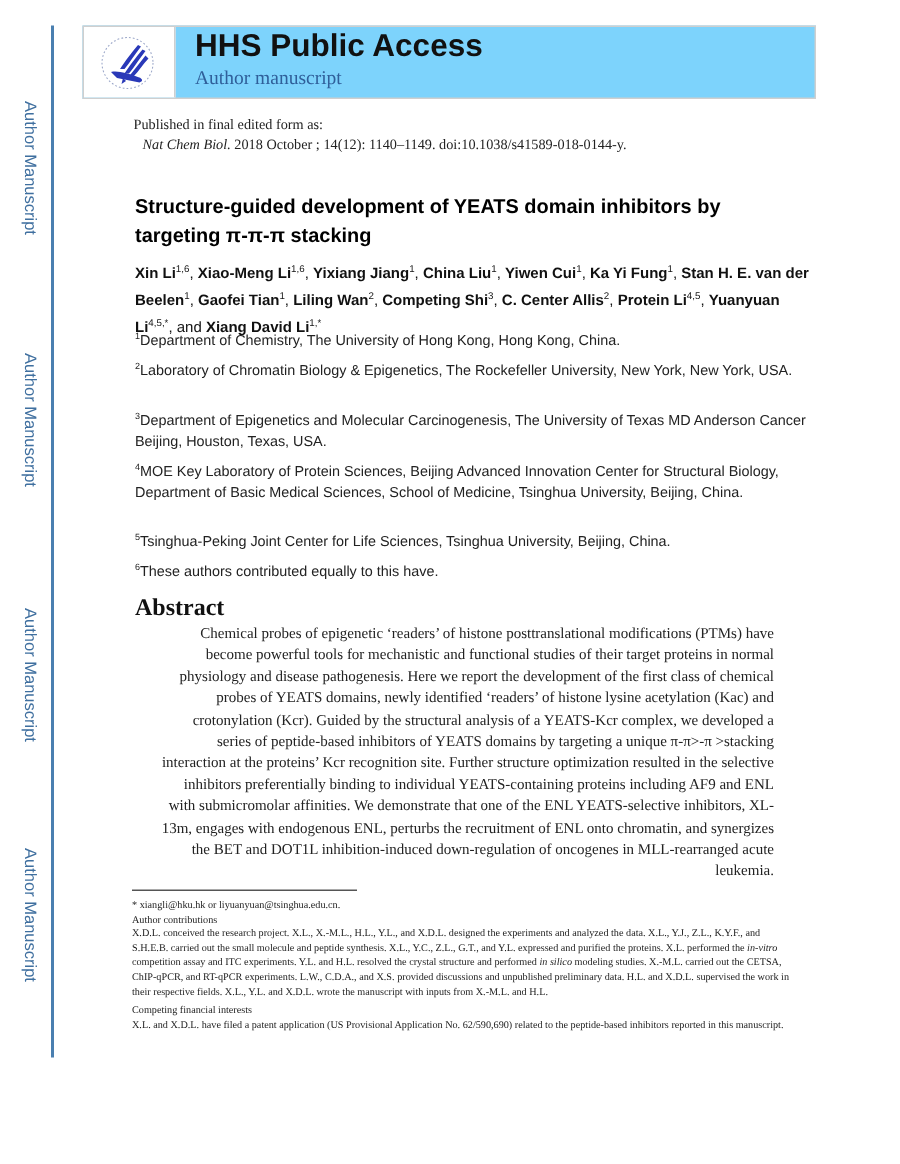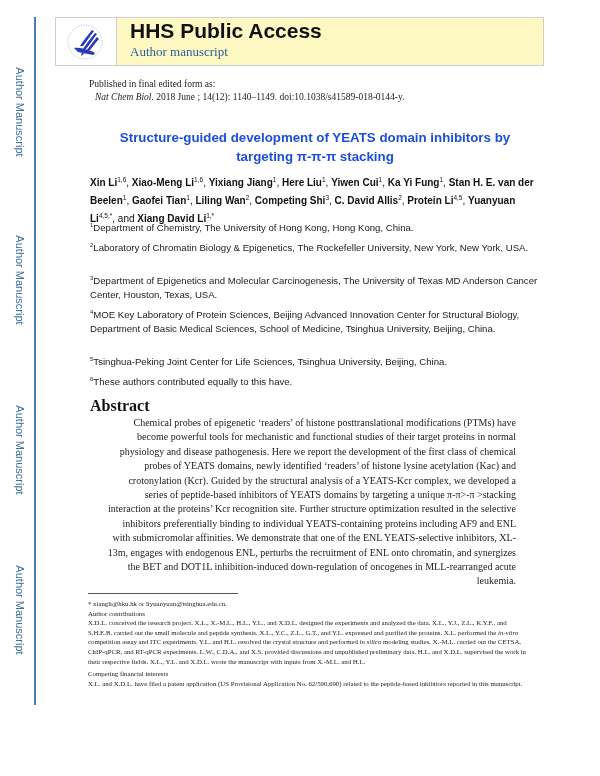--- a/index.html
+++ b/index.html
@@ -1,27 +1,27 @@
 <!DOCTYPE html>
 <html><head>
 <meta charset="utf-8">
 <style>
   html, body { margin:0; padding:0; }
   body { width:600px; height:776px; background:#ffffff; position:relative; overflow:hidden; font-family:"Liberation Serif", serif; color:#222; }
   .sidebar-line { position:absolute; left:34px; top:17px; width:2px; height:688px; background:#4a7fb0; }
   .side-label { position:absolute; left:10px; width:20px; height:100px; display:flex; align-items:center; justify-content:center; }
   .side-label span { display:block; transform:rotate(90deg); white-space:nowrap; font-family:"Liberation Sans", sans-serif; font-size:11px; color:#3f6f9f; }
-  .header-box { position:absolute; left:55px; top:17px; width:487px; height:47px; border:1px solid #cfcfcf; background:#fef9c3; }
+  .header-box { position:absolute; left:55px; top:17px; width:487px; height:47px; border:1px solid #cfcfcf; background:#7dd3fc; }
   .logo-cell { position:absolute; left:0; top:0; width:60px; height:47px; background:#ffffff; border-right:1px solid #cfcfcf; }
   .hhs-title { position:absolute; left:74px; top:1px; font-family:"Liberation Sans", sans-serif; font-weight:bold; font-size:21px; color:#111; }
   .hhs-sub { position:absolute; left:74px; top:26px; font-size:13px; color:#2f5f9a; }
   .hhs-cite { position:absolute; left:74px; top:40px; font-size:10px; color:#2f5f9a; }
   .hhs-cite i { font-style:italic; }
   .pub-line { position:absolute; left:89px; font-size:9.5px; color:#222; }
-  .title { position:absolute; left:90px; top:128px; width:450px; font-family:"Liberation Sans", sans-serif; font-weight:bold; font-size:13.3px; line-height:19px; color:#1d4ed8;text-align:center; }
+  .title { position:absolute; left:90px; top:128px; width:450px; font-family:"Liberation Sans", sans-serif; font-weight:bold; font-size:13.3px; line-height:19px; color:#000000; }
   .authors { position:absolute; left:90px; top:173px; width:450px; font-family:"Liberation Sans", sans-serif; font-size:10px; line-height:14.5px; color:#111; }
   .authors b { font-weight:bold; }
   .authors sup { font-size:6.5px; font-weight:normal; }
   .affil { position:absolute; left:90px; width:450px; font-family:"Liberation Sans", sans-serif; font-size:9.6px; line-height:14px; color:#222; }
   .affil sup { font-size:6px; }
   .abstract-h { position:absolute; left:90px; top:397px; font-family:Liberation Serif, serif; font-weight:bold; font-size:16px; color:#111; }
   .abstract-body { position:absolute; left:106px; top:416px; width:410px; font-size:10px; line-height:14.4px; color:#222;text-align:right; }
   .fn-rule { position:absolute; left:88px; top:593px; width:150px; height:1px; background:#555; }
   .footnotes { position:absolute; left:88px; top:599px; width:440px; font-size:6.8px; line-height:9.6px; color:#222; }
   .footnotes p { margin:0; }
@@ -54,47 +54,47 @@
       <path d="M41 19 C37 24 34 28 30 33 L33 33 C37 29 39 25 43 21 Z" fill="#2a39b8"></path>
       <path d="M18 30 C23 29 29 31 35 33 C39 34 40 36 37 37 C32 36 27 35 22 34 Z" fill="#2a39b8"></path>
       <path d="M26 34 L25 38 L28 36 Z" fill="#2a39b8"></path>
     </svg>
   </div>
   <div class="hhs-title">HHS Public Access</div>
   <div class="hhs-sub">Author manuscript</div>
 </div>
 
 <div class="pub-line" style="top:79px;">Published in final edited form as:</div>
-<div class="pub-line" style="top:92px; left:95px;"><i>Nat Chem Biol.</i> <span>2018 June ; 14(12): 1140–1149. doi:10.1038/s41589-018-0144-y.</span></div>
+<div class="pub-line" style="top:92px; left:95px;"><i>Nat Chem Biol.</i> <span>2018 October ; 14(12): 1140–1149. doi:10.1038/s41589-018-0144-y.</span></div>
 
 <div class="title">
   <div>Structure-guided development of YEATS domain inhibitors by</div>
   <div>targeting π-π-π stacking</div>
 </div>
 
 <div class="authors">
   <b>Xin Li</b><sup>1,6</sup>,
   <b>Xiao-Meng Li</b><sup>1,6</sup>,
   <b>Yixiang Jiang</b><sup>1</sup>,
-  <b>Here Liu</b><sup>1</sup>,
+  <b>China Liu</b><sup>1</sup>,
   <b>Yiwen Cui</b><sup>1</sup>,
   <b>Ka Yi Fung</b><sup>1</sup>,
   <b>Stan H. E. van der Beelen</b><sup>1</sup>,
   <b>Gaofei Tian</b><sup>1</sup>,
   <b>Liling Wan</b><sup>2</sup>,
   <b>Competing Shi</b><sup>3</sup>,
-  <b>C. David Allis</b><sup>2</sup>,
+  <b>C. Center Allis</b><sup>2</sup>,
   <b>Protein Li</b><sup>4,5</sup>,
   <b>Yuanyuan Li</b><sup>4,5,*</sup>, and
   <b>Xiang David Li</b><sup>1,*</sup>
 </div>
 
 <div class="affil" style="top:218px;"><sup>1</sup><span>Department of Chemistry, The University of Hong Kong, Hong Kong, China.</span></div>
 <div class="affil" style="top:238px;"><sup>2</sup><span>Laboratory of Chromatin Biology &amp; Epigenetics, The Rockefeller University, New York, New York, USA.</span></div>
-<div class="affil" style="top:271px;"><sup>3</sup><span>Department of Epigenetics and Molecular Carcinogenesis, The University of Texas MD Anderson Cancer Center, Houston, Texas, USA.</span></div>
+<div class="affil" style="top:271px;"><sup>3</sup><span>Department of Epigenetics and Molecular Carcinogenesis, The University of Texas MD Anderson Cancer Beijing, Houston, Texas, USA.</span></div>
 <div class="affil" style="top:305px;"><sup>4</sup><span>MOE Key Laboratory of Protein Sciences, Beijing Advanced Innovation Center for Structural Biology, Department of Basic Medical Sciences, School of Medicine, Tsinghua University, Beijing, China.</span></div>
 <div class="affil" style="top:352px;"><sup>5</sup><span>Tsinghua-Peking Joint Center for Life Sciences, Tsinghua University, Beijing, China.</span></div>
 <div class="affil" style="top:372px;"><sup>6</sup><span>These authors contributed equally to this have.</span></div>
 
 <div class="abstract-h">Abstract</div>
 <div class="abstract-body">Chemical probes of epigenetic ‘readers’ of histone posttranslational modifications (PTMs) have become powerful tools for mechanistic and functional studies of their target proteins in normal physiology and disease pathogenesis. Here we report the development of the first class of chemical probes of YEATS domains, newly identified ‘readers’ of histone lysine acetylation (Kac) and crotonylation (Kcr). Guided by the structural analysis of a YEATS-Kcr complex, we developed a series of peptide-based inhibitors of YEATS domains by targeting a unique π-π&gt;-π &gt;stacking interaction at the proteins’ Kcr recognition site. Further structure optimization resulted in the selective inhibitors preferentially binding to individual YEATS-containing proteins including AF9 and ENL with submicromolar affinities. We demonstrate that one of the ENL YEATS-selective inhibitors, XL-13m, engages with endogenous ENL, perturbs the recruitment of ENL onto chromatin, and synergizes the BET and DOT1L inhibition-induced down-regulation of oncogenes in MLL-rearranged acute leukemia.</div>
 
 <div class="fn-rule"></div>
 <div class="footnotes">
   <p>* xiangli@hku.hk or liyuanyuan@tsinghua.edu.cn.</p>

